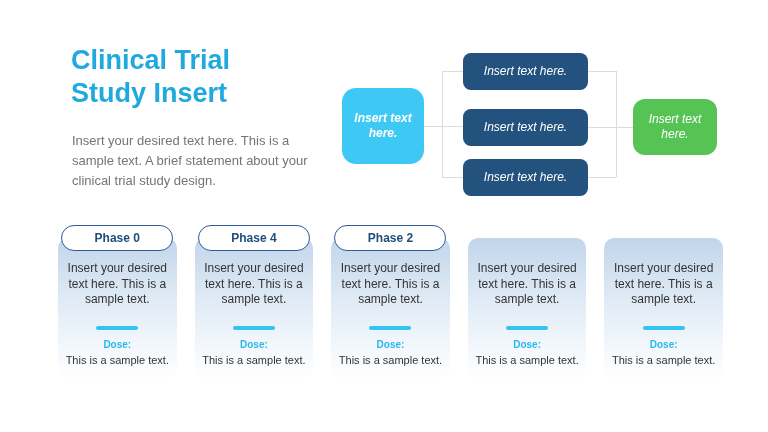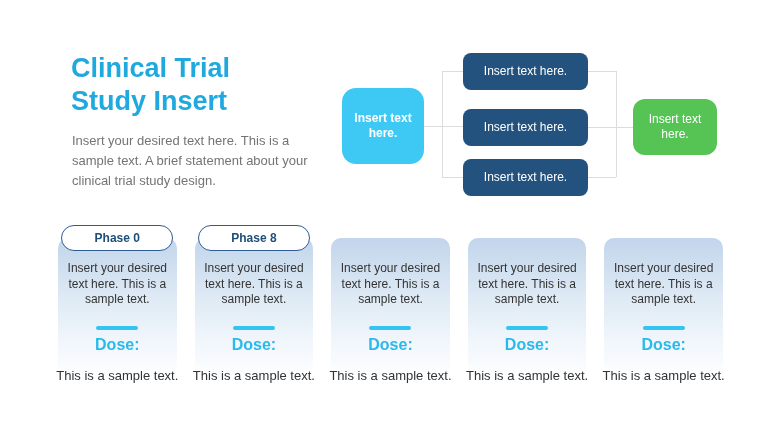--- a/index.html
+++ b/index.html
@@ -2,32 +2,32 @@
 <html><head>
 <meta charset="utf-8">
 <style>
   html,body{margin:0;padding:0;background:#fff;}
   .slide{
     position:relative;width:768px;height:432px;background:#ffffff;overflow:hidden;
     font-family:"Liberation Sans","DejaVu Sans",sans-serif;
   }
   
   .title{
-    position:absolute;left:71px;top:52px;width:210px;
+    position:absolute;left:71px;top:44px;width:210px;
     font-size:27px;line-height:33px;font-weight:700;color:#20A9DE;
   }
   .description{
     position:absolute;left:72px;top:131px;width:256px;
     font-size:13px;line-height:1.52;color:#747474;
   }
   
   .fc-line{position:absolute;background:#dcdcdc;}
   .fc-box{
     position:absolute;display:flex;align-items:center;justify-content:center;
-    text-align:center;color:#ffffff;font-size:12px;line-height:1.25;
+    text-align:center;color:#ffffff;font-size:12px;line-height:1.25;font-style:italic;
   }
   .fc-start{left:342px;top:88px;width:82px;height:76px;border-radius:14px;background:#3EC9F5;font-weight:700;padding:0 6px;box-sizing:border-box;}
   .fc-branch{left:463px;width:125px;height:37px;border-radius:8px;background:#24527E;}
   .fc-b1{top:53px;} .fc-b2{top:109px;} .fc-b3{top:159px;}
   .fc-end{left:633px;top:99px;width:84px;height:56px;border-radius:12px;background:#55C455;padding:0 8px;box-sizing:border-box;}
   
   .cards{position:absolute;left:58px;top:225px;width:665px;height:170px;display:flex;gap:18px;}
   .phase-card{position:relative;flex:1;}
   .card-bg{
     margin-top:13px;height:142px;border-radius:10px;box-sizing:border-box;
@@ -40,22 +40,22 @@
     background:#ffffff;border:1.5px solid #2E5A96;border-radius:14px;
     display:flex;align-items:center;justify-content:center;
     font-size:12px;font-weight:700;color:#1F4E79;white-space:nowrap;
   }
   .card-text{
     margin:0 4px;font-size:12px;line-height:15.6px;color:#333333;
   }
   .dose-divider{
     width:42px;height:4px;border-radius:2px;background:#35C3F2;margin:18px auto 7px;
   }
-  .dose-label{font-size:16px;font-weight:700;color:#29B9EA;line-height:15px;}
-  .dose-text{font-size:13px;color:#333333;line-height:16px;white-space:nowrap;margin:16px -8px;}
+  .dose-label{font-size:10px;font-weight:700;color:#29B9EA;line-height:15px;}
+  .dose-text{font-size:11px;color:#333333;line-height:16px;white-space:nowrap;margin:0 -8px;}
 </style>
 </head>
 <body>
 
 <div class="slide">
 
   <div class="title">
     <span>Clinical Trial</span><br>
     <span>Study Insert</span>
   </div>
@@ -85,31 +85,34 @@
       <div class="card-bg">
         <p class="card-text">Insert your desired text here. This is a sample text.</p>
         <div class="dose-divider"></div>
         <div class="dose-label">Dose:</div>
         <div class="dose-text">This is a sample text.</div>
       </div>
     </div>
 
     <div class="phase-card">
       <div class="phase-pill">
-        <span>Phase 8</span>
+        <span>Phase 4</span>
       </div>
       <div class="card-bg">
         <p class="card-text">Insert your desired text here. This is a sample text.</p>
         <div class="dose-divider"></div>
         <div class="dose-label">Dose:</div>
         <div class="dose-text">This is a sample text.</div>
       </div>
     </div>
 
     <div class="phase-card">
+      <div class="phase-pill">
+        <span>Phase 2</span>
+      </div>
       <div class="card-bg">
         <p class="card-text">Insert your desired text here. This is a sample text.</p>
         <div class="dose-divider"></div>
         <div class="dose-label">Dose:</div>
         <div class="dose-text">This is a sample text.</div>
       </div>
     </div>
 
     <div class="phase-card">
       <div class="card-bg">

